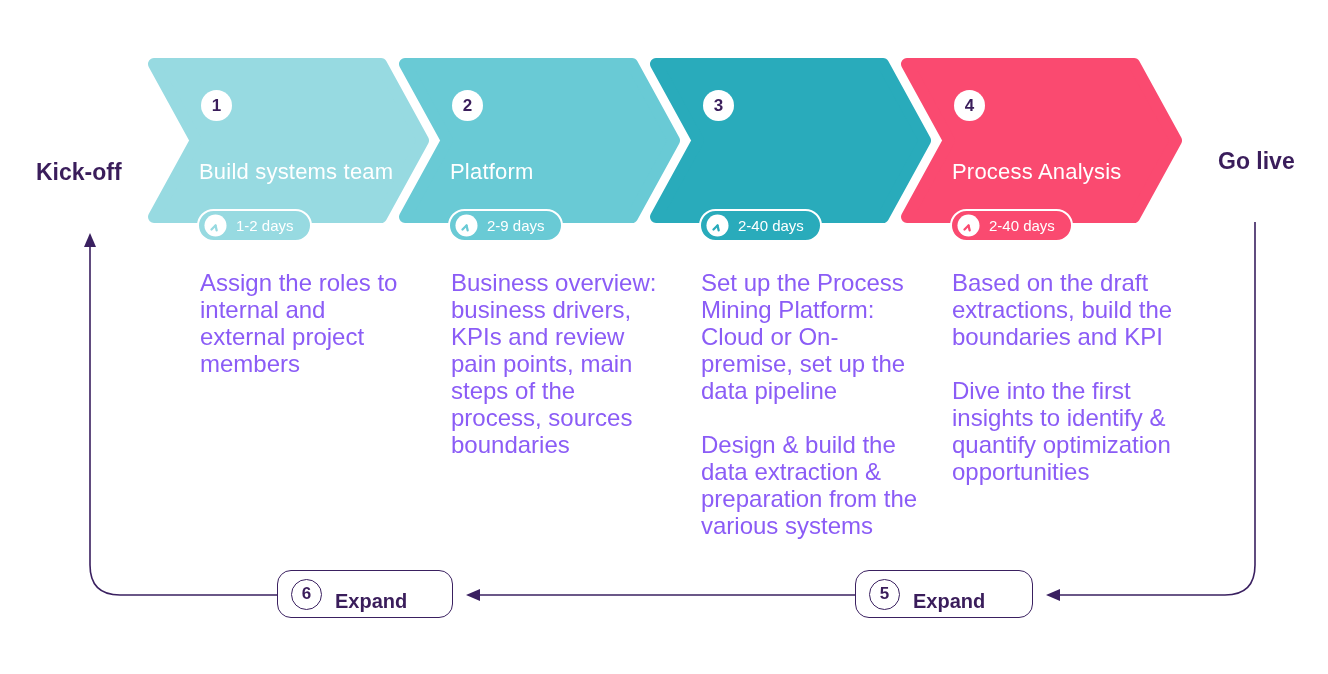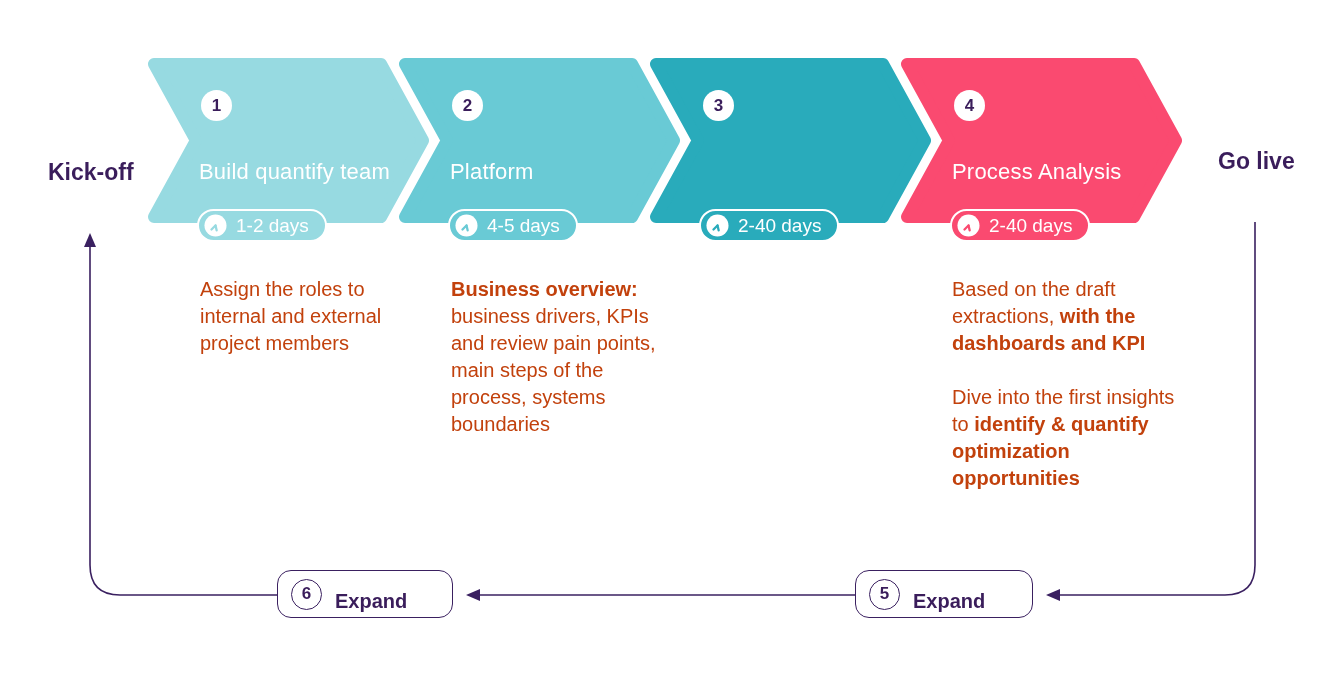--- a/index.html
+++ b/index.html
@@ -12,31 +12,31 @@
   .phase{position:absolute;top:58px;width:283px;height:165px;}
   .phase.p1{left:147px}.phase.p2{left:398px}.phase.p3{left:649px}.phase.p4{left:900px}
   .num{
     position:absolute;left:54px;top:32px;width:31px;height:31px;border-radius:50%;
     background:#ffffff;color:#3A1D5B;font-weight:700;font-size:17px;
     display:flex;align-items:center;justify-content:center;
   }
   .title{position:absolute;left:52px;top:101px;color:#ffffff;font-size:22px;letter-spacing:.2px;white-space:nowrap;}
   .badge{
     position:absolute;left:50px;top:151px;height:33px;border:2px solid #ffffff;border-radius:19px;
-    display:inline-flex;align-items:center;gap:9px;padding:0 16px 0 5px;color:#ffffff;font-size:19px;
+    display:inline-flex;align-items:center;gap:9px;padding:0 16px 0 5px;color:#ffffff;font-size:15px;
     box-sizing:border-box;white-space:nowrap;
   }
   
   .side-label{position:absolute;font-weight:700;font-size:23px;color:#3A1D5B;white-space:nowrap;}
-  .kickoff{left:48px;top:159px;}
+  .kickoff{left:36px;top:159px;}
   .golive{left:1218px;top:148px;}
   
-  .desc{position:absolute;top:276px;font-size:20px;line-height:27px;color:#c2410c;}
+  .desc{position:absolute;top:269px;font-size:24px;line-height:27px;color:#8b5cf6;}
   .desc p{margin:0 0 27px 0;}
-  .desc strong{font-weight:700;}
+  .desc strong{font-weight:400;}
   .desc.c1{left:200px;width:215px}
   .desc.c2{left:451px;width:208px}
   .desc.c3{left:701px;width:220px}
   .desc.c4{left:952px;width:232px}
   
   .loop-box{
     position:absolute;top:570px;height:48px;background:#ffffff;border:1.6px solid #3A2060;
     border-radius:14px;display:flex;align-items:center;gap:13px;padding:0 24px 0 13px;
     box-sizing:border-box;
   }
@@ -70,21 +70,21 @@
       <polygon points="466,595 480,589 480,601"></polygon>
       <polygon points="1046,595 1060,589 1060,601"></polygon>
     </g>
   </svg>
 
   <div class="side-label kickoff">Kick-off</div>
   <div class="side-label golive">Go live</div>
 
   <div class="phase p1">
     <div class="num">1</div>
-    <div class="title">Build quantify team</div>
+    <div class="title">Build systems team</div>
     <div class="badge" style="background: rgb(151, 218, 225);">
       <svg width="23" height="23" viewBox="0 0 24 24">
         <circle cx="12" cy="12" r="11.5" fill="#ffffff"></circle>
         <g fill="none" stroke-linecap="round" stroke-width="2.4" stroke="#97DAE1">
           <path d="M12 12 L7.8 16.2"></path>
             <path d="M12 12 L13.2 17"></path>
         </g>
       </svg>
       <span>1-2 days</span>
     </div>
@@ -94,21 +94,21 @@
     <div class="num">2</div>
     <div class="title">Platform</div>
     <div class="badge" style="background: rgb(105, 202, 213);">
       <svg width="23" height="23" viewBox="0 0 24 24">
         <circle cx="12" cy="12" r="11.5" fill="#ffffff"></circle>
         <g fill="none" stroke-linecap="round" stroke-width="2.4" stroke="#69CAD5">
           <path d="M12 12 L7.8 16.2"></path>
             <path d="M12 12 L13.2 17"></path>
         </g>
       </svg>
-      <span>4-5 days</span>
+      <span>2-9 days</span>
     </div>
   </div>
 
   <div class="phase p3">
     <div class="num">3</div>
     <div class="badge" style="background: rgb(41, 171, 187);">
       <svg width="23" height="23" viewBox="0 0 24 24">
         <circle cx="12" cy="12" r="11.5" fill="#ffffff"></circle>
         <g fill="none" stroke-linecap="round" stroke-width="2.4" stroke="#29ABBB">
           <path d="M12 12 L7.8 16.2"></path>
@@ -132,26 +132,30 @@
       </svg>
       <span>2-40 days</span>
     </div>
   </div>
 
   <div class="desc c1">
     <p><span>Assign the roles to internal and external project members</span></p>
   </div>
 
   <div class="desc c2">
-    <p><strong>Business overview:</strong> <span>business drivers, KPIs and review pain points, main steps of the process, systems boundaries</span></p>
+    <p><strong>Business overview:</strong> <span>business drivers, KPIs and review pain points, main steps of the process, sources boundaries</span></p>
   </div>
 
+  <div class="desc c3">
+    <p><strong>Set up the Process Mining Platform:</strong> <span>Cloud or On-premise, set up the data pipeline</span></p>
+    <p><strong>Design &amp; build</strong> <span>the data extraction &amp; preparation from the various systems</span></p>
+  </div>
 
   <div class="desc c4">
-    <p><span>Based on the draft extractions,</span> <strong>with the dashboards and KPI</strong></p>
+    <p><span>Based on the draft extractions,</span> <strong>build the boundaries and KPI</strong></p>
     <p><span>Dive into the first insights to</span> <strong>identify &amp; quantify optimization opportunities</strong></p>
   </div>
 
   <div class="loop-box expand">
     <div class="loop-num">6</div>
     <div class="loop-label">Expand</div>
   </div>
   <div class="loop-box monitor">
     <div class="loop-num">5</div>
     <div class="loop-label">Expand</div>

